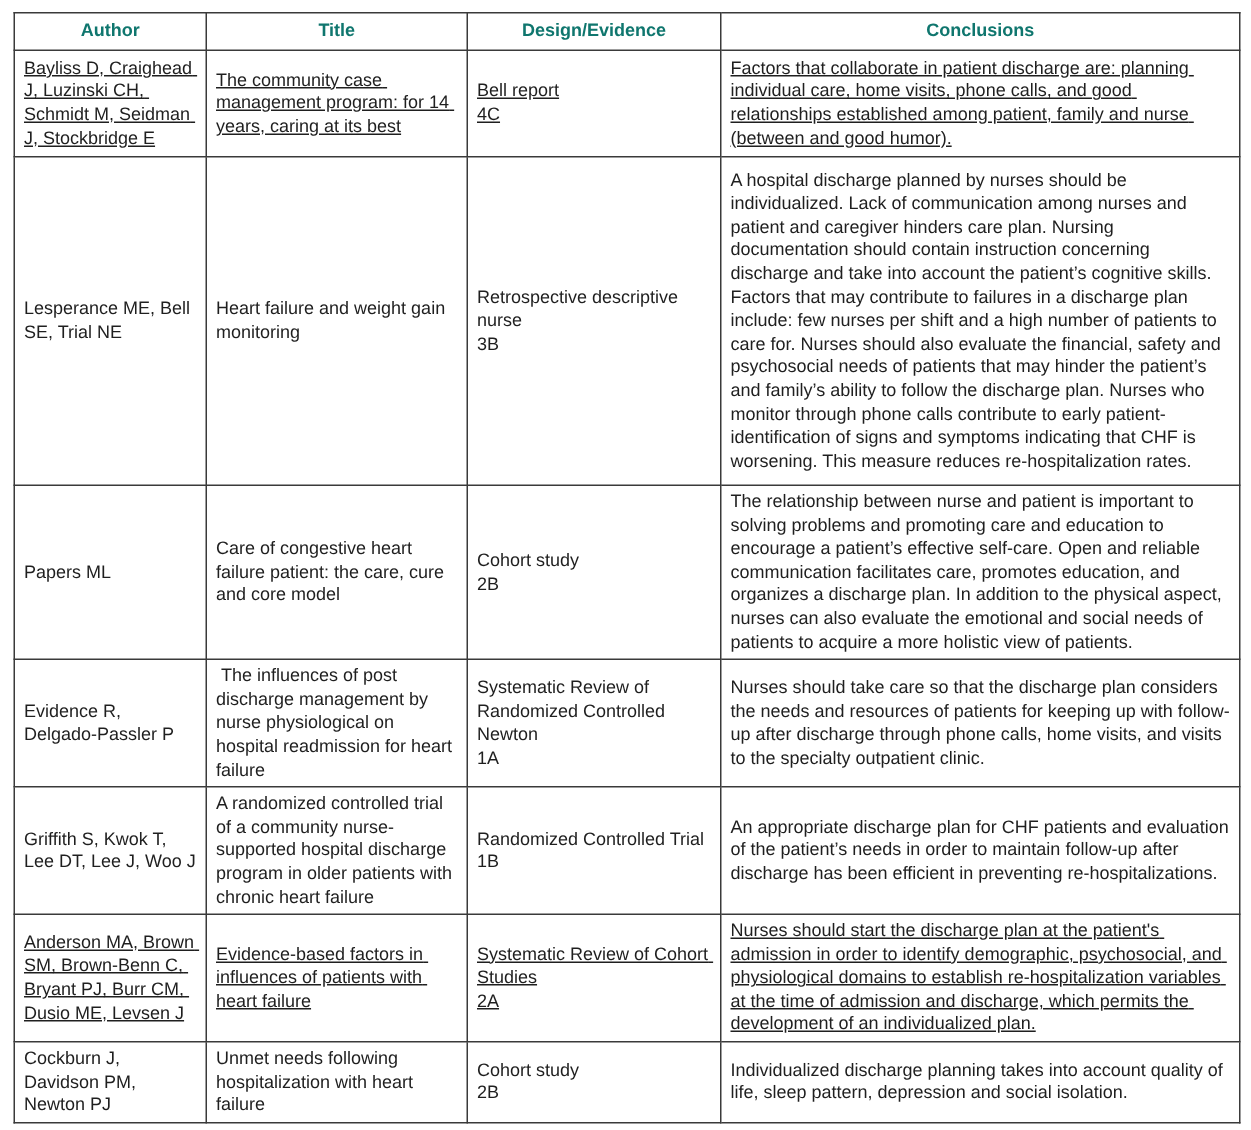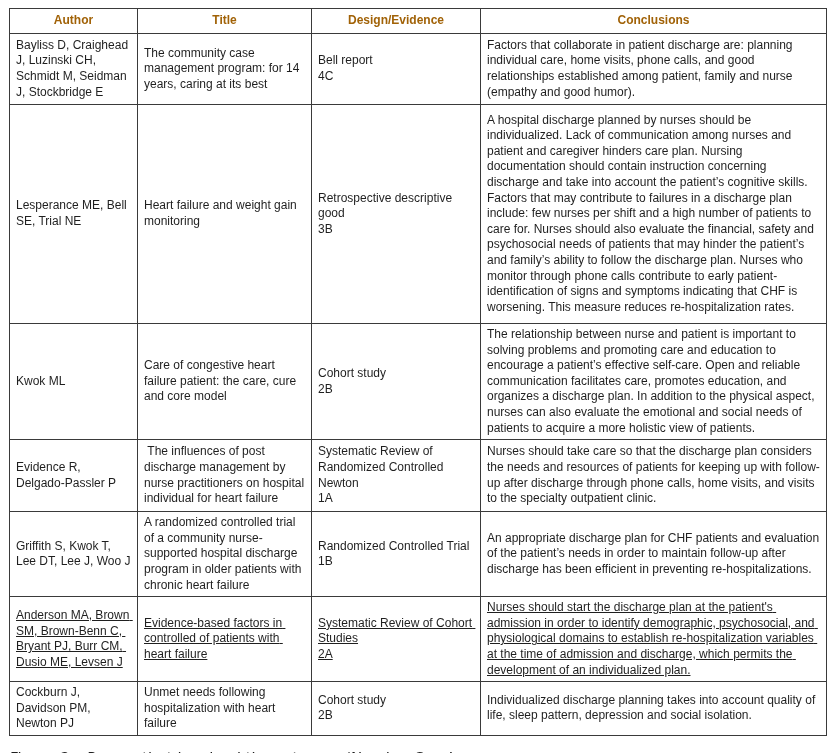--- a/index.html
+++ b/index.html
@@ -30,29 +30,29 @@
     border: 1px solid #3a3a3a;
     font-size: 12px;
     line-height: 1.3;
     vertical-align: middle;
     padding: 3px 6px;
   }
   th {
     font-weight: bold;
     text-align: center;
     padding: 3px 4px;
-    color: #a16207;
+    color: #0f766e;
   }
   td {
     text-align: left;
     white-space: pre-wrap;
     word-wrap: break-word;
   }
   thead tr { height: 25px; }
-  tbody tr:nth-child(1) { height: 71px; }
+  tbody tr:nth-child(1) { height: 71px; text-decoration: underline; }
   tbody tr:nth-child(2) { height: 219px; }
   tbody tr:nth-child(3) { height: 114px; }
   tbody tr:nth-child(4) { height: 72px; }
   tbody tr:nth-child(5) { height: 79px; }
   tbody tr:nth-child(6) { height: 80px; text-decoration: underline; }
   tbody tr:nth-child(7) { height: 47px; margin-top: 36px; }
   .caption {
     margin: 14px 0 0 1px;
     font-family: "DejaVu Sans", sans-serif;
     font-size: 15px;
@@ -76,49 +76,49 @@
           <th>Title</th>
           <th>Design/Evidence</th>
           <th>Conclusions</th>
         </tr>
     </thead>
     <tbody id="table-body">
         <tr>
           <td>Bayliss D, Craighead J, Luzinski CH, Schmidt M, Seidman J, Stockbridge E</td>
           <td>The community case management program: for 14 years, caring at its best</td>
           <td><div>Bell report</div><div>4C</div></td>
-          <td>Factors that collaborate in patient discharge are: planning individual care, home visits, phone calls, and good relationships established among patient, family and nurse (empathy and good humor).</td>
+          <td>Factors that collaborate in patient discharge are: planning individual care, home visits, phone calls, and good relationships established among patient, family and nurse (between and good humor).</td>
         </tr>
         <tr>
           <td>Lesperance ME, Bell SE, Trial NE</td>
           <td>Heart failure and weight gain monitoring</td>
-          <td><div>Retrospective descriptive good</div><div>3B</div></td>
+          <td><div>Retrospective descriptive nurse</div><div>3B</div></td>
           <td>A hospital discharge planned by nurses should be individualized. Lack of communication among nurses and patient and caregiver hinders care plan. Nursing documentation should contain instruction concerning discharge and take into account the patient’s cognitive skills. Factors that may contribute to failures in a discharge plan include: few nurses per shift and a high number of patients to care for. Nurses should also evaluate the financial, safety and psychosocial needs of patients that may hinder the patient’s and family’s ability to follow the discharge plan. Nurses who monitor through phone calls contribute to early patient-identification of signs and symptoms indicating that CHF is worsening. This measure reduces re-hospitalization rates.</td>
         </tr>
         <tr>
-          <td>Kwok ML</td>
+          <td>Papers ML</td>
           <td>Care of congestive heart failure patient: the care, cure and core model</td>
           <td><div>Cohort study</div><div>2B</div></td>
           <td>The relationship between nurse and patient is important to solving problems and promoting care and education to encourage a patient’s effective self-care. Open and reliable communication facilitates care, promotes education, and organizes a discharge plan. In addition to the physical aspect, nurses can also evaluate the emotional and social needs of patients to acquire a more holistic view of patients.</td>
         </tr>
         <tr>
           <td>Evidence R, Delgado-Passler P</td>
-          <td> The influences of post discharge management by nurse practitioners on hospital individual for heart failure</td>
+          <td> The influences of post discharge management by nurse physiological on hospital readmission for heart failure</td>
           <td><div>Systematic Review of Randomized Controlled Newton</div><div>1A</div></td>
           <td>Nurses should take care so that the discharge plan considers the needs and resources of patients for keeping up with follow-up after discharge through phone calls, home visits, and visits to the specialty outpatient clinic.</td>
         </tr>
         <tr>
           <td>Griffith S, Kwok T, Lee DT, Lee J, Woo J</td>
           <td>A randomized controlled trial of a community nurse-supported hospital discharge program in older patients with chronic heart failure</td>
           <td><div>Randomized Controlled Trial</div><div>1B</div></td>
           <td>An appropriate discharge plan for CHF patients and evaluation of the patient’s needs in order to maintain follow-up after discharge has been efficient in preventing re-hospitalizations.</td>
         </tr>
         <tr>
           <td>Anderson MA, Brown SM, Brown-Benn C, Bryant PJ, Burr CM, Dusio ME, Levsen J</td>
-          <td>Evidence-based factors in controlled of patients with heart failure</td>
+          <td>Evidence-based factors in influences of patients with heart failure</td>
           <td><div>Systematic Review of Cohort Studies</div><div>2A</div></td>
           <td>Nurses should start the discharge plan at the patient's admission in order to identify demographic, psychosocial, and physiological domains to establish re-hospitalization variables at the time of admission and discharge, which permits the development of an individualized plan.</td>
         </tr>
         <tr>
           <td>Cockburn J, Davidson PM, Newton PJ</td>
           <td>Unmet needs following hospitalization with heart failure</td>
           <td><div>Cohort study</div><div>2B</div></td>
           <td>Individualized discharge planning takes into account quality of life, sleep pattern, depression and social isolation.</td>
         </tr>
       </tbody>

